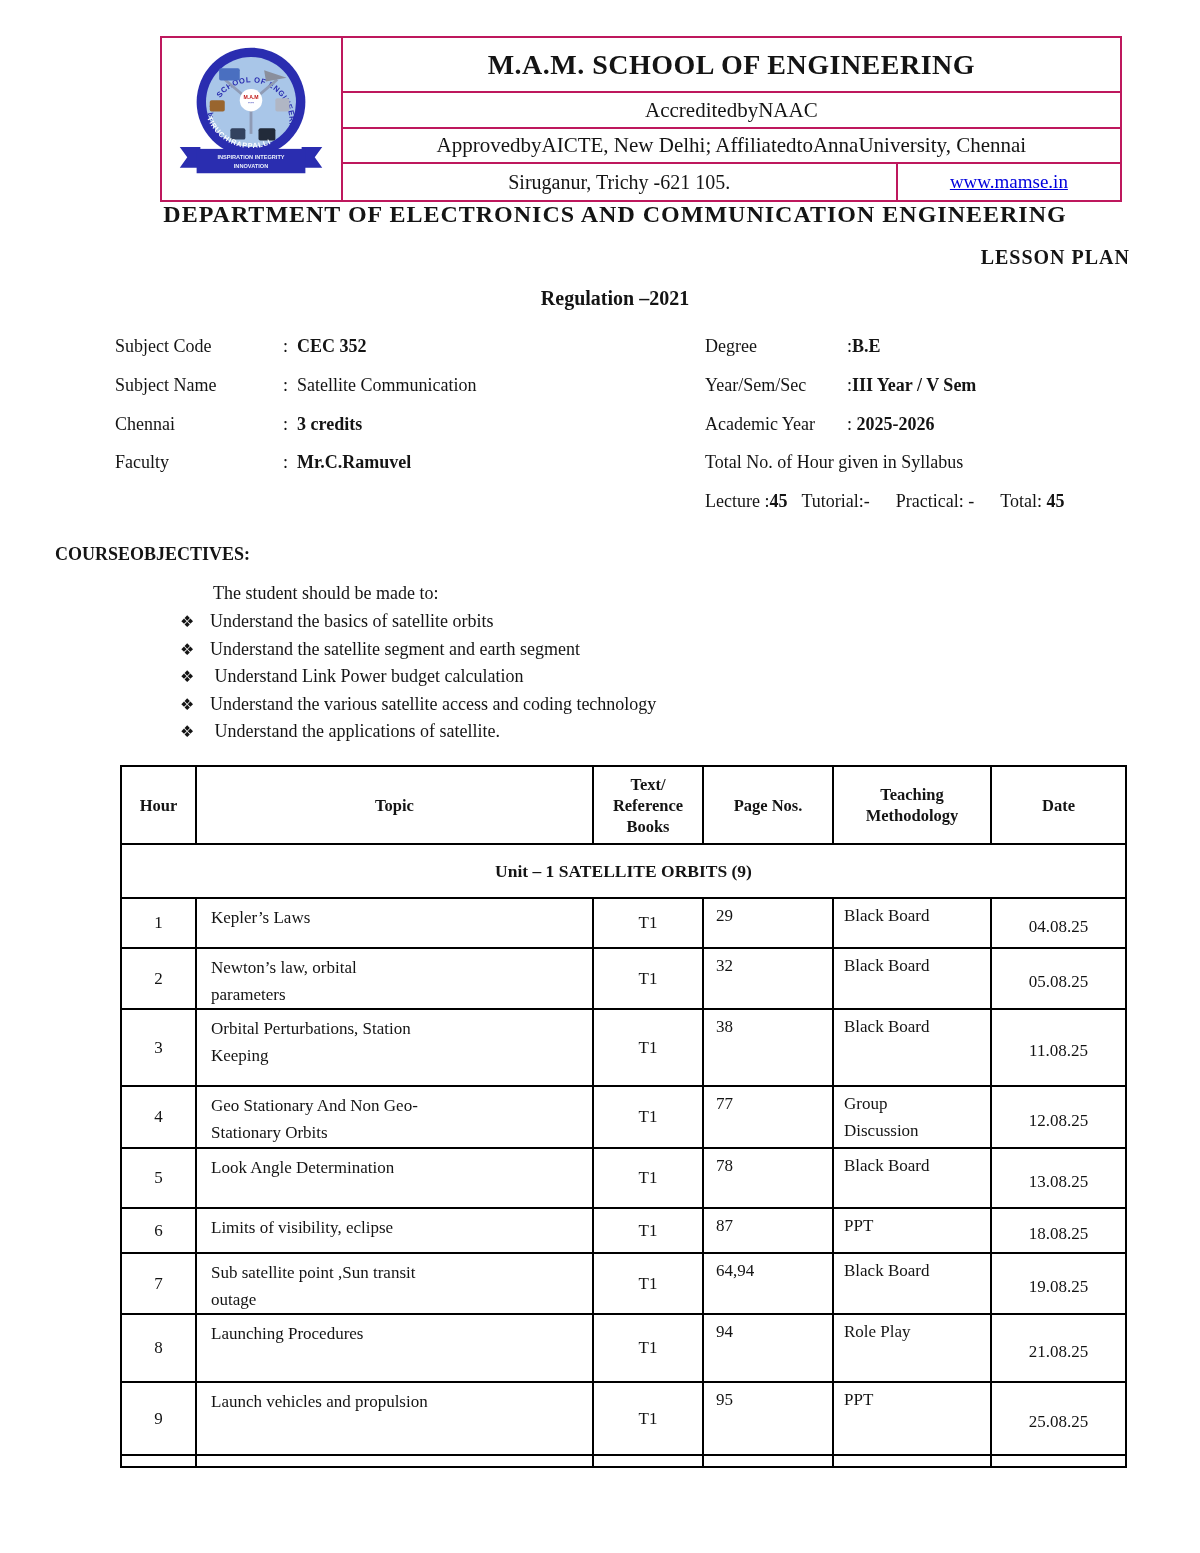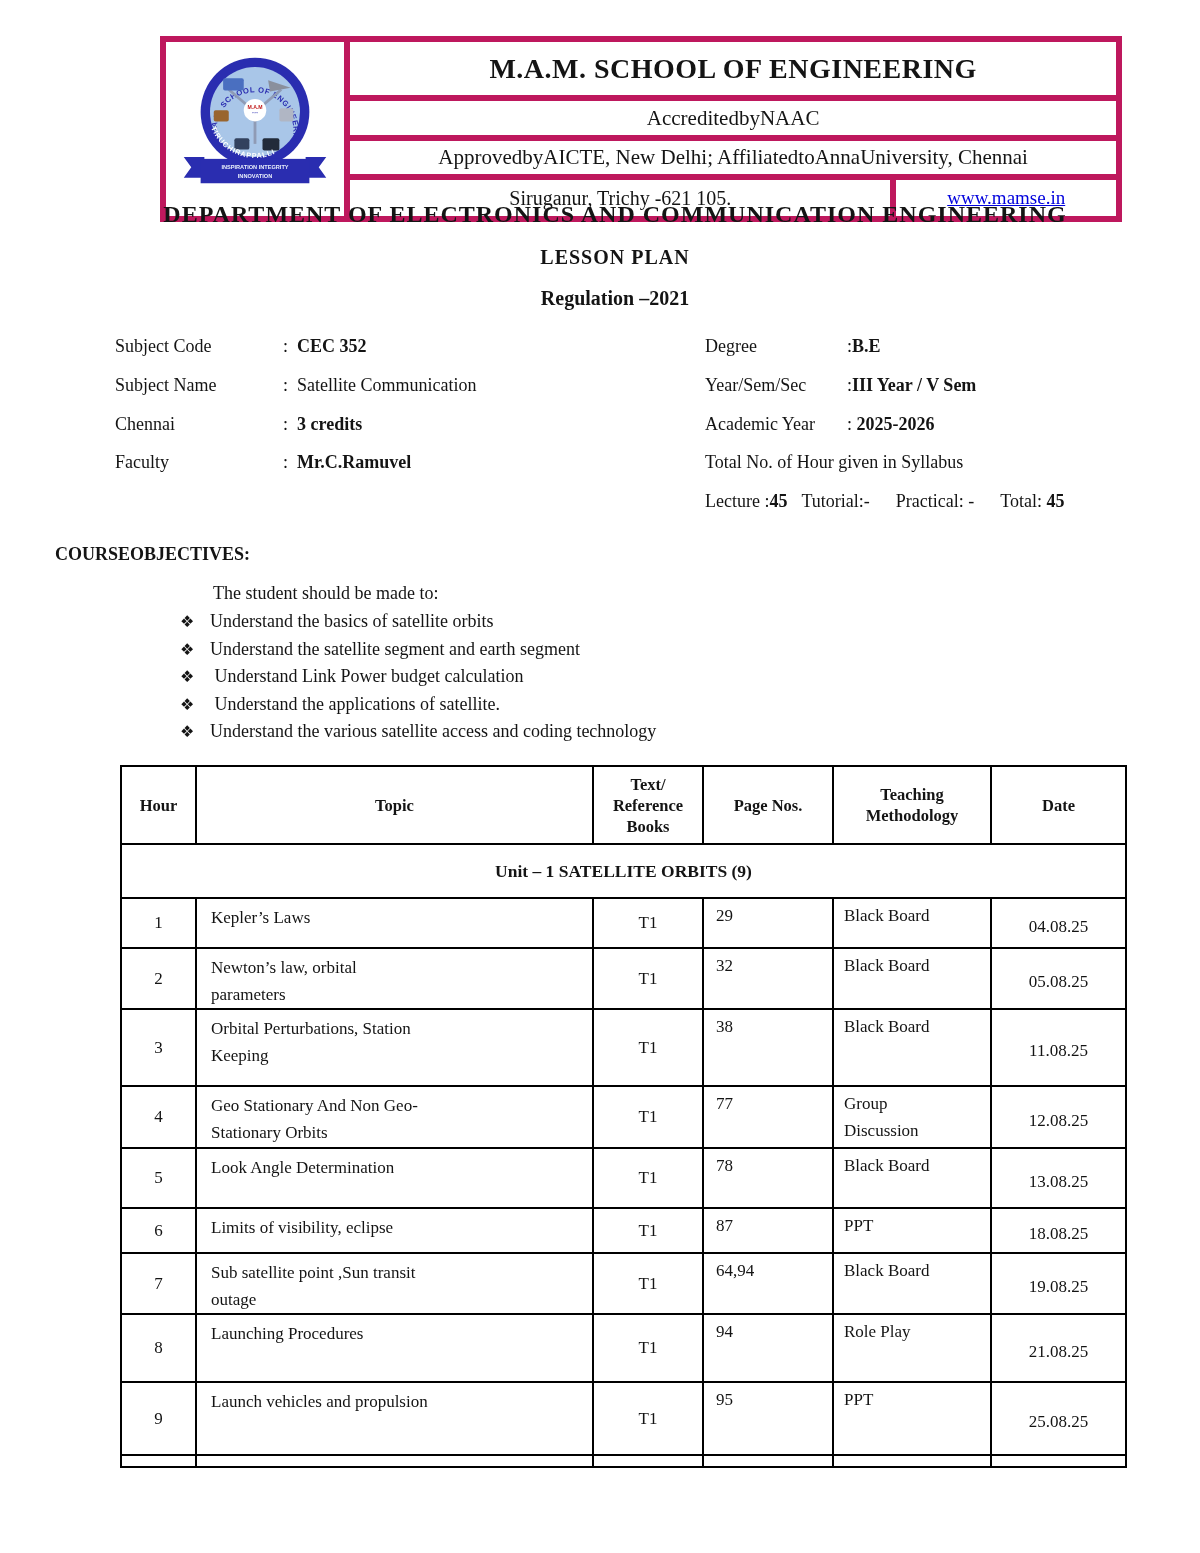--- a/index.html
+++ b/index.html
@@ -1,33 +1,33 @@
 <!DOCTYPE html>
 <html><head>
 <meta charset="utf-8">
 <style>
   html,body{margin:0;padding:0;background:#fff;}
   .page{position:relative;width:1200px;height:1553px;background:#ffffff;
         font-family:"Liberation Serif", serif;color:#141414;overflow:hidden;}
 
   
   .head-table{position:absolute;left:160px;top:36px;width:962px;border-collapse:collapse;}
-  .head-table td{border:6px solid #be185d;padding:0 6px;text-align:center;vertical-align:middle;}
+  .head-table td{border:2px solid #be185d;padding:0 6px;text-align:center;vertical-align:middle;}
   .logo-cell{width:168px;}
   .school-name{font-size:28px;font-weight:bold;height:53px;letter-spacing:.5px;}
   .accred-row{font-size:21px;height:34px;}
   .approve-row{font-size:21px;height:33px;}
   .addr-cell{font-size:20px;height:36px;width:575px;}
   .web-cell{width:217px;}
   .web-link{color:#0000dd;text-decoration:underline;font-size:19px;}
 
   
   .dept-title{position:absolute;top:201px;left:100px;width:1030px;text-align:center;
               font-size:24px;font-weight:bold;letter-spacing:1px;}
-  .plan-title{position:absolute;top:246px;left:100px;width:1030px;text-align:center;
+  .plan-title{position:absolute;top:246px;left:100px;width:1030px;text-align:right;
               font-size:20px;font-weight:bold;letter-spacing:1px;}
   .regulation{position:absolute;top:287px;left:100px;width:1030px;text-align:center;
               font-size:20px;font-weight:bold;}
 
   
   .info-left{position:absolute;left:115px;top:336px;width:560px;font-size:18px;}
   .info-right{position:absolute;left:705px;top:336px;width:430px;font-size:18px;}
   .info-row{height:38.8px;}
   .info-left .lbl{display:inline-block;width:168px;}
   .info-right .lbl{display:inline-block;width:142px;}
@@ -169,22 +169,22 @@
     </div>
   </div>
 
   <div class="obj-heading">COURSEOBJECTIVES:</div>
   <div class="objectives">
     <div class="obj-intro">The student should be made to:</div>
     <div>
         <div class="obj-item"><span class="glyph">❖</span><span class="obj-text">Understand the basics of satellite orbits</span></div>
         <div class="obj-item"><span class="glyph">❖</span><span class="obj-text">Understand the satellite segment and earth segment</span></div>
         <div class="obj-item"><span class="glyph">❖</span><span class="obj-text"> Understand Link Power budget calculation</span></div>
+        <div class="obj-item"><span class="glyph">❖</span><span class="obj-text">Understand the various satellite access and coding technology</span></div>
         <div class="obj-item"><span class="glyph">❖</span><span class="obj-text"> Understand the applications of satellite.</span></div>
-        <div class="obj-item"><span class="glyph">❖</span><span class="obj-text">Understand the various satellite access and coding technology</span></div>
       </div>
   </div>
 
   <table class="lesson-table">
     <colgroup>
       <col style="width:75px">
         <col style="width:397px">
         <col style="width:110px">
       <col style="width:130px">
         <col style="width:158px">

